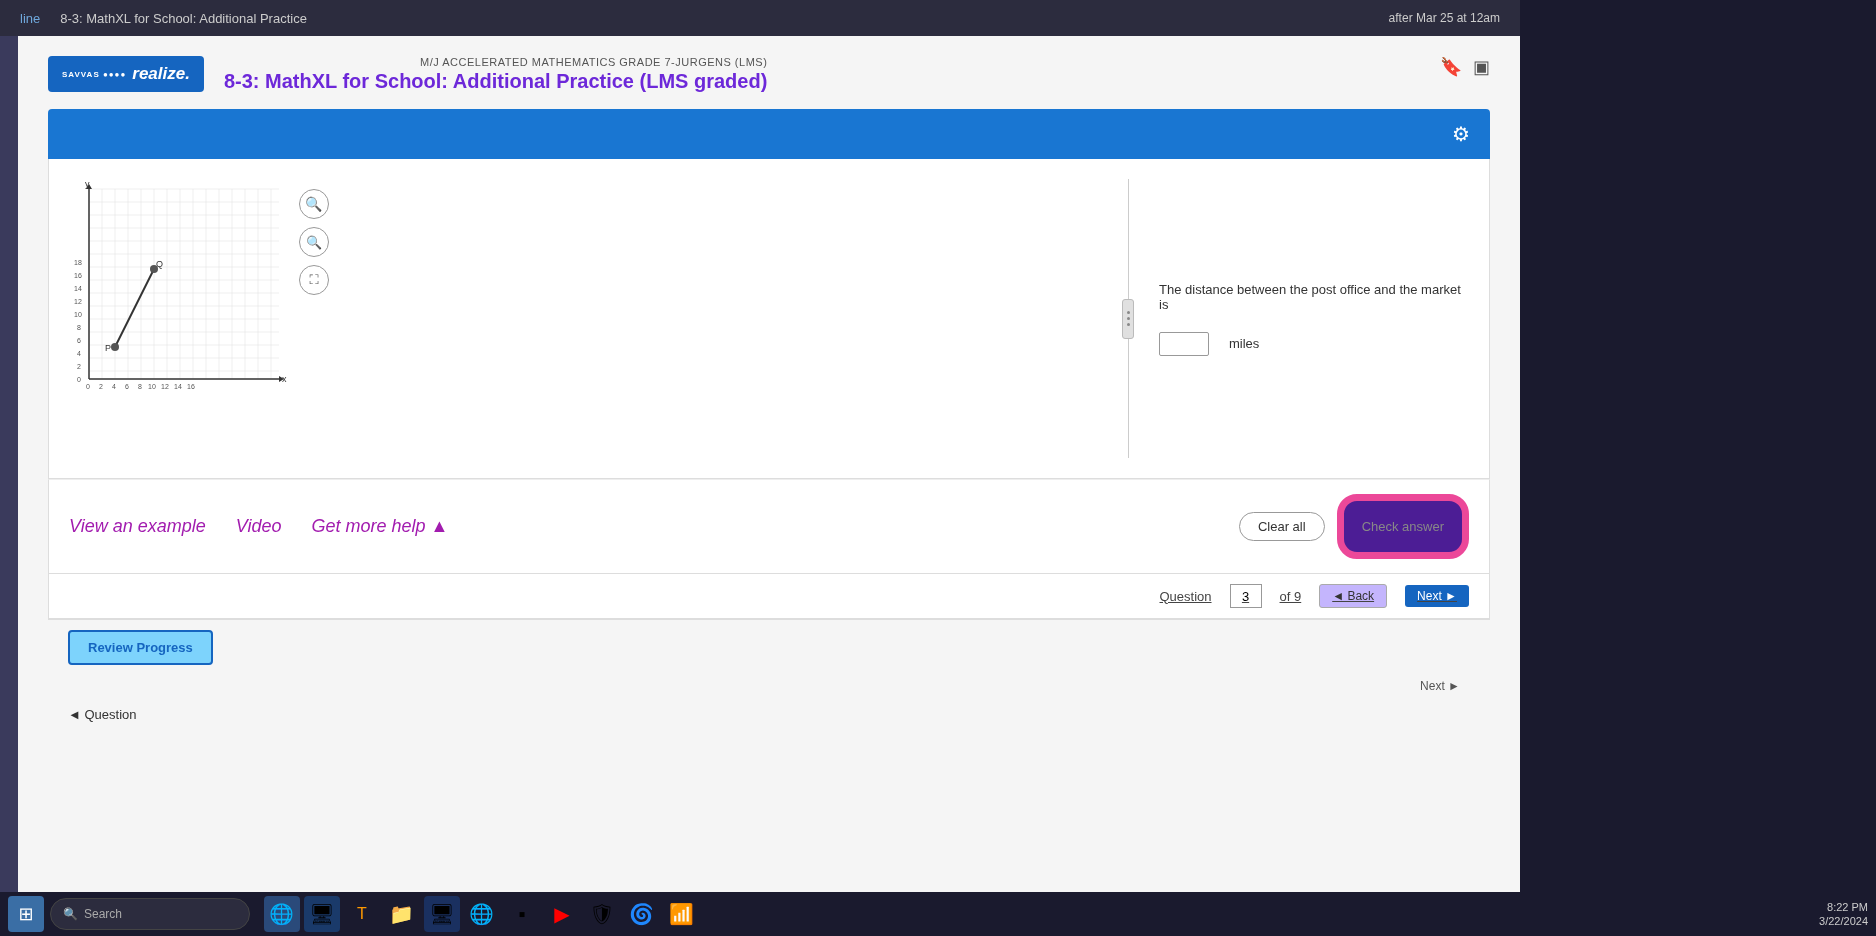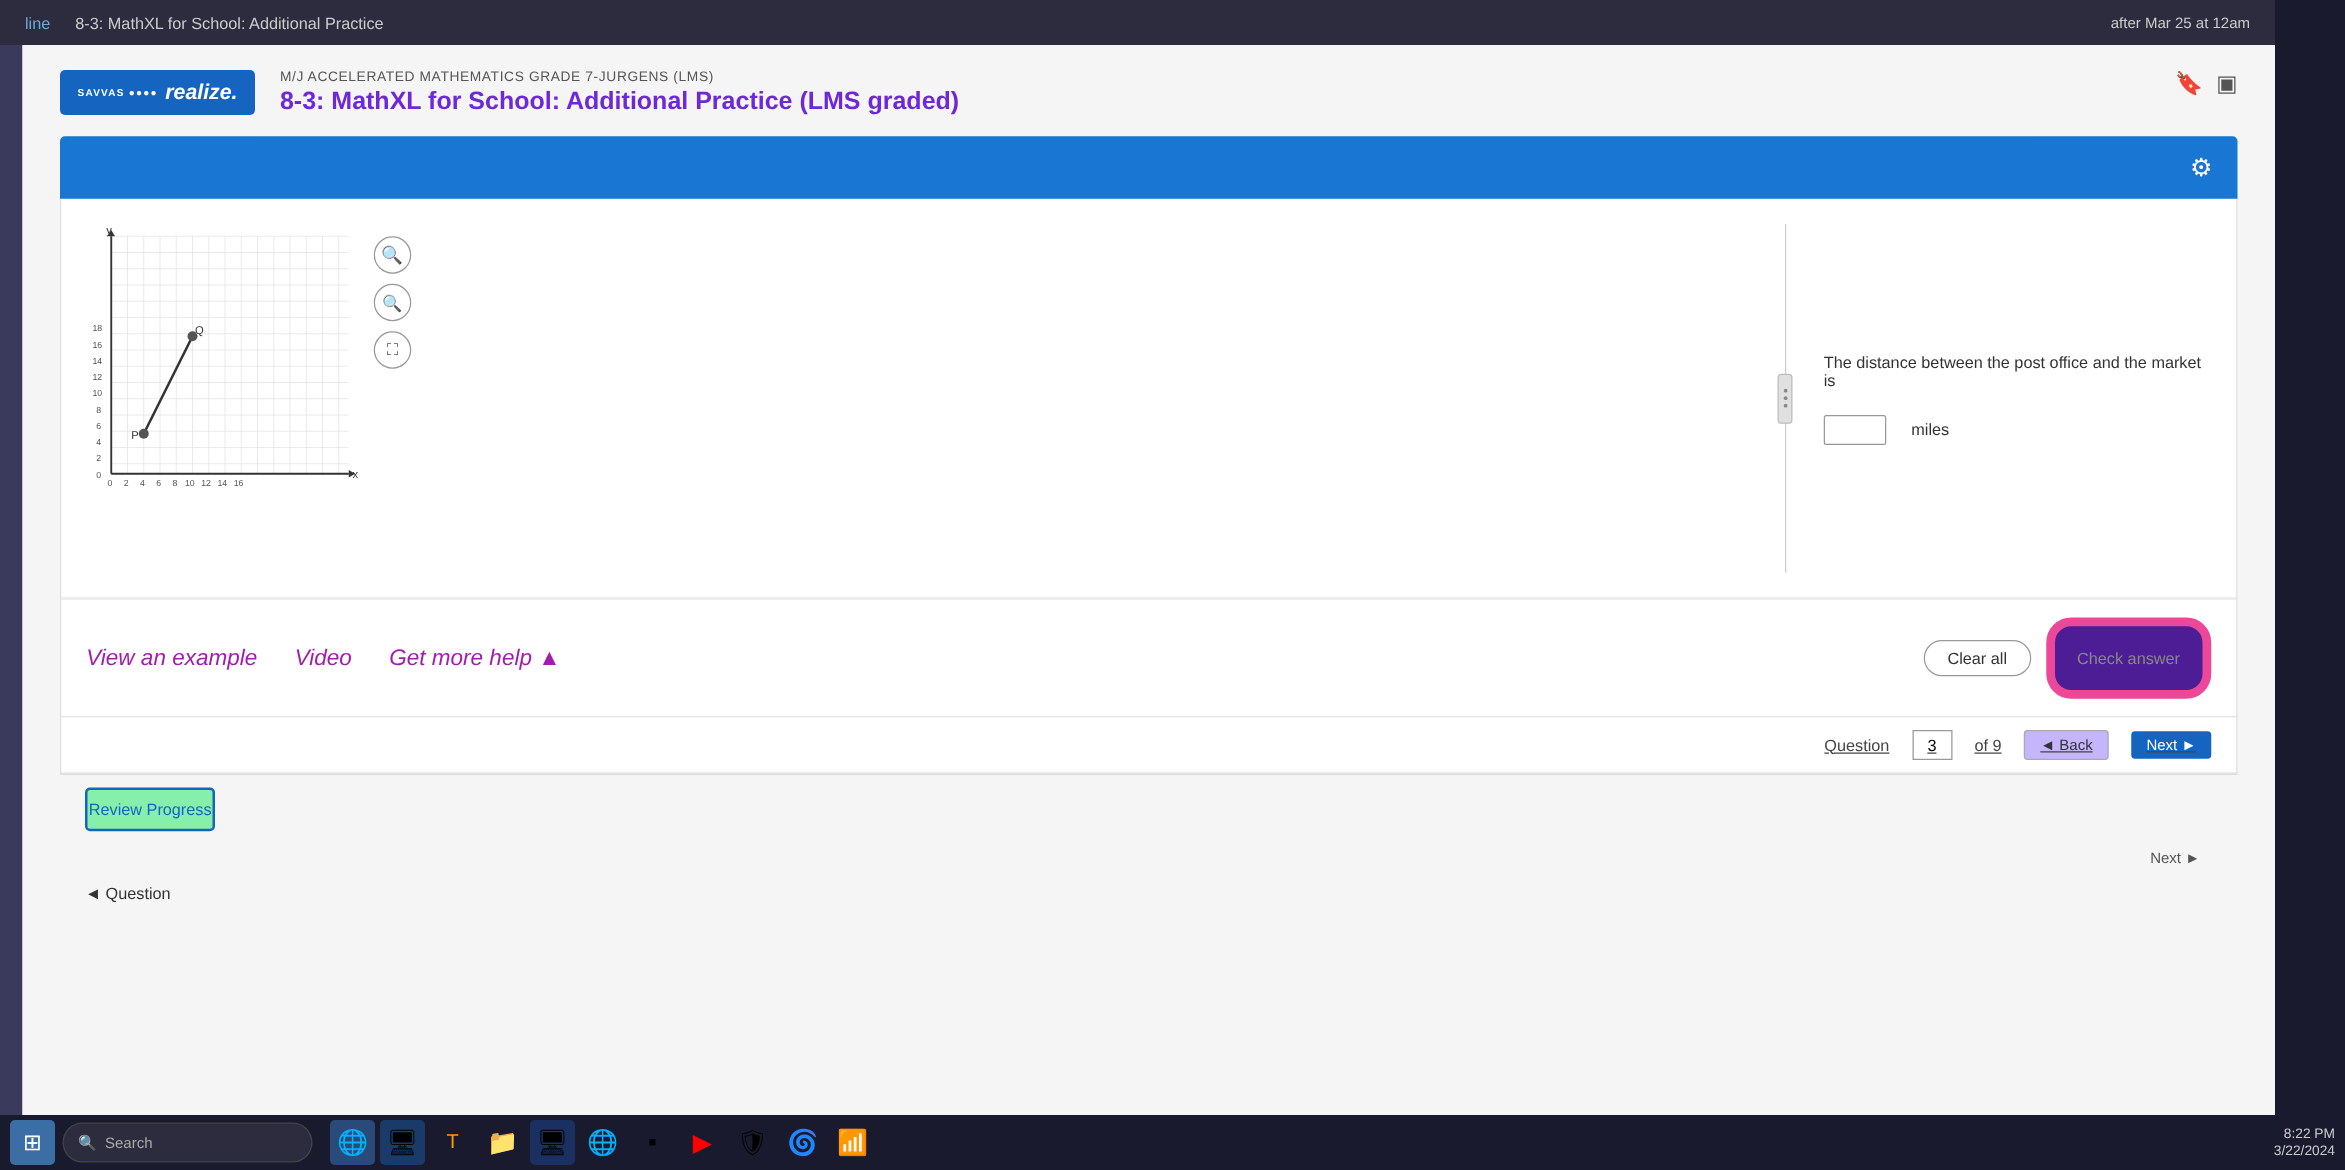--- a/index.html
+++ b/index.html
@@ -78,20 +78,21 @@
     .header-text {
       display: flex;
       flex-direction: column;
     }
     .header-subtitle {
       font-size: 11px;
       color: #555;
       text-transform: uppercase;
       letter-spacing: 0.5px;
       margin-bottom: 2px;
+      text-align: right;
     }
     .header-title {
       font-size: 20px;
       font-weight: bold;
       color: #6d28d9;
     }
 
     
     .top-icons {
       margin-left: auto;
@@ -295,28 +296,28 @@
       color: white;
       border: none;
     }
 
     
     .review-section {
       padding: 10px 20px;
       border-top: 1px solid #ddd;
     }
     .btn-review {
-      background: #86efac;
+      background: #7dd3fc;
       border: 2px solid #1565c0;
       border-radius: 4px;
-      padding: 8px 1px;
+      padding: 8px 18px;
       font-size: 13px;
       cursor: pointer;
       color: #1565c0;
-      font-weight: 400;
+      font-weight: 700;
     }
 
     
     .next-link-bottom {
       text-align: right;
       padding: 4px 30px;
       font-size: 12px;
       color: #555;
       cursor: pointer;
     }
@@ -393,21 +394,21 @@
       font-size: 11px;
     }
     .taskbar-time {
       text-align: right;
       line-height: 1.3;
     }
   </style>
 </head>
 <body>
 
-<div style="display:flex; flex-direction:column; width:1820px; min-height:936px; background:#1a1a2e;">
+<div style="display:flex; flex-direction:column; width:1520px; min-height:936px; background:#1a1a2e;">
 
   <div class="top-bar">
     <div class="top-bar-left">
       <span style="color:#6fa8dc;">line</span>
       <span>8-3: MathXL for School: Additional Practice</span>
     </div>
     <div class="top-bar-right">
       <span>after Mar 25 at 12am</span>
     </div>
   </div>

